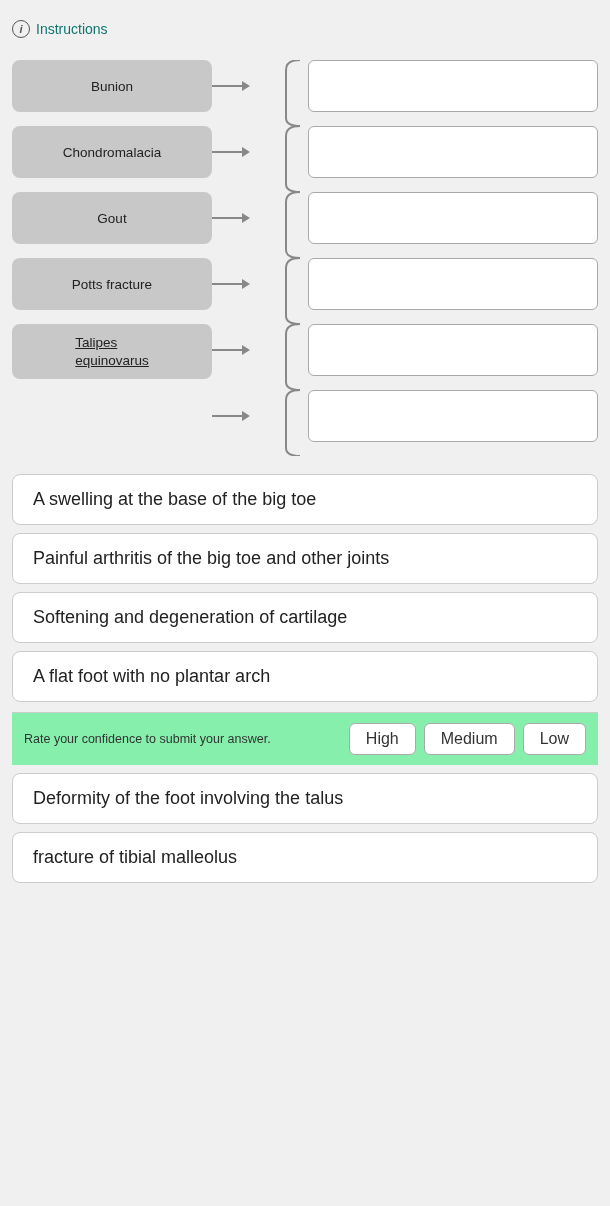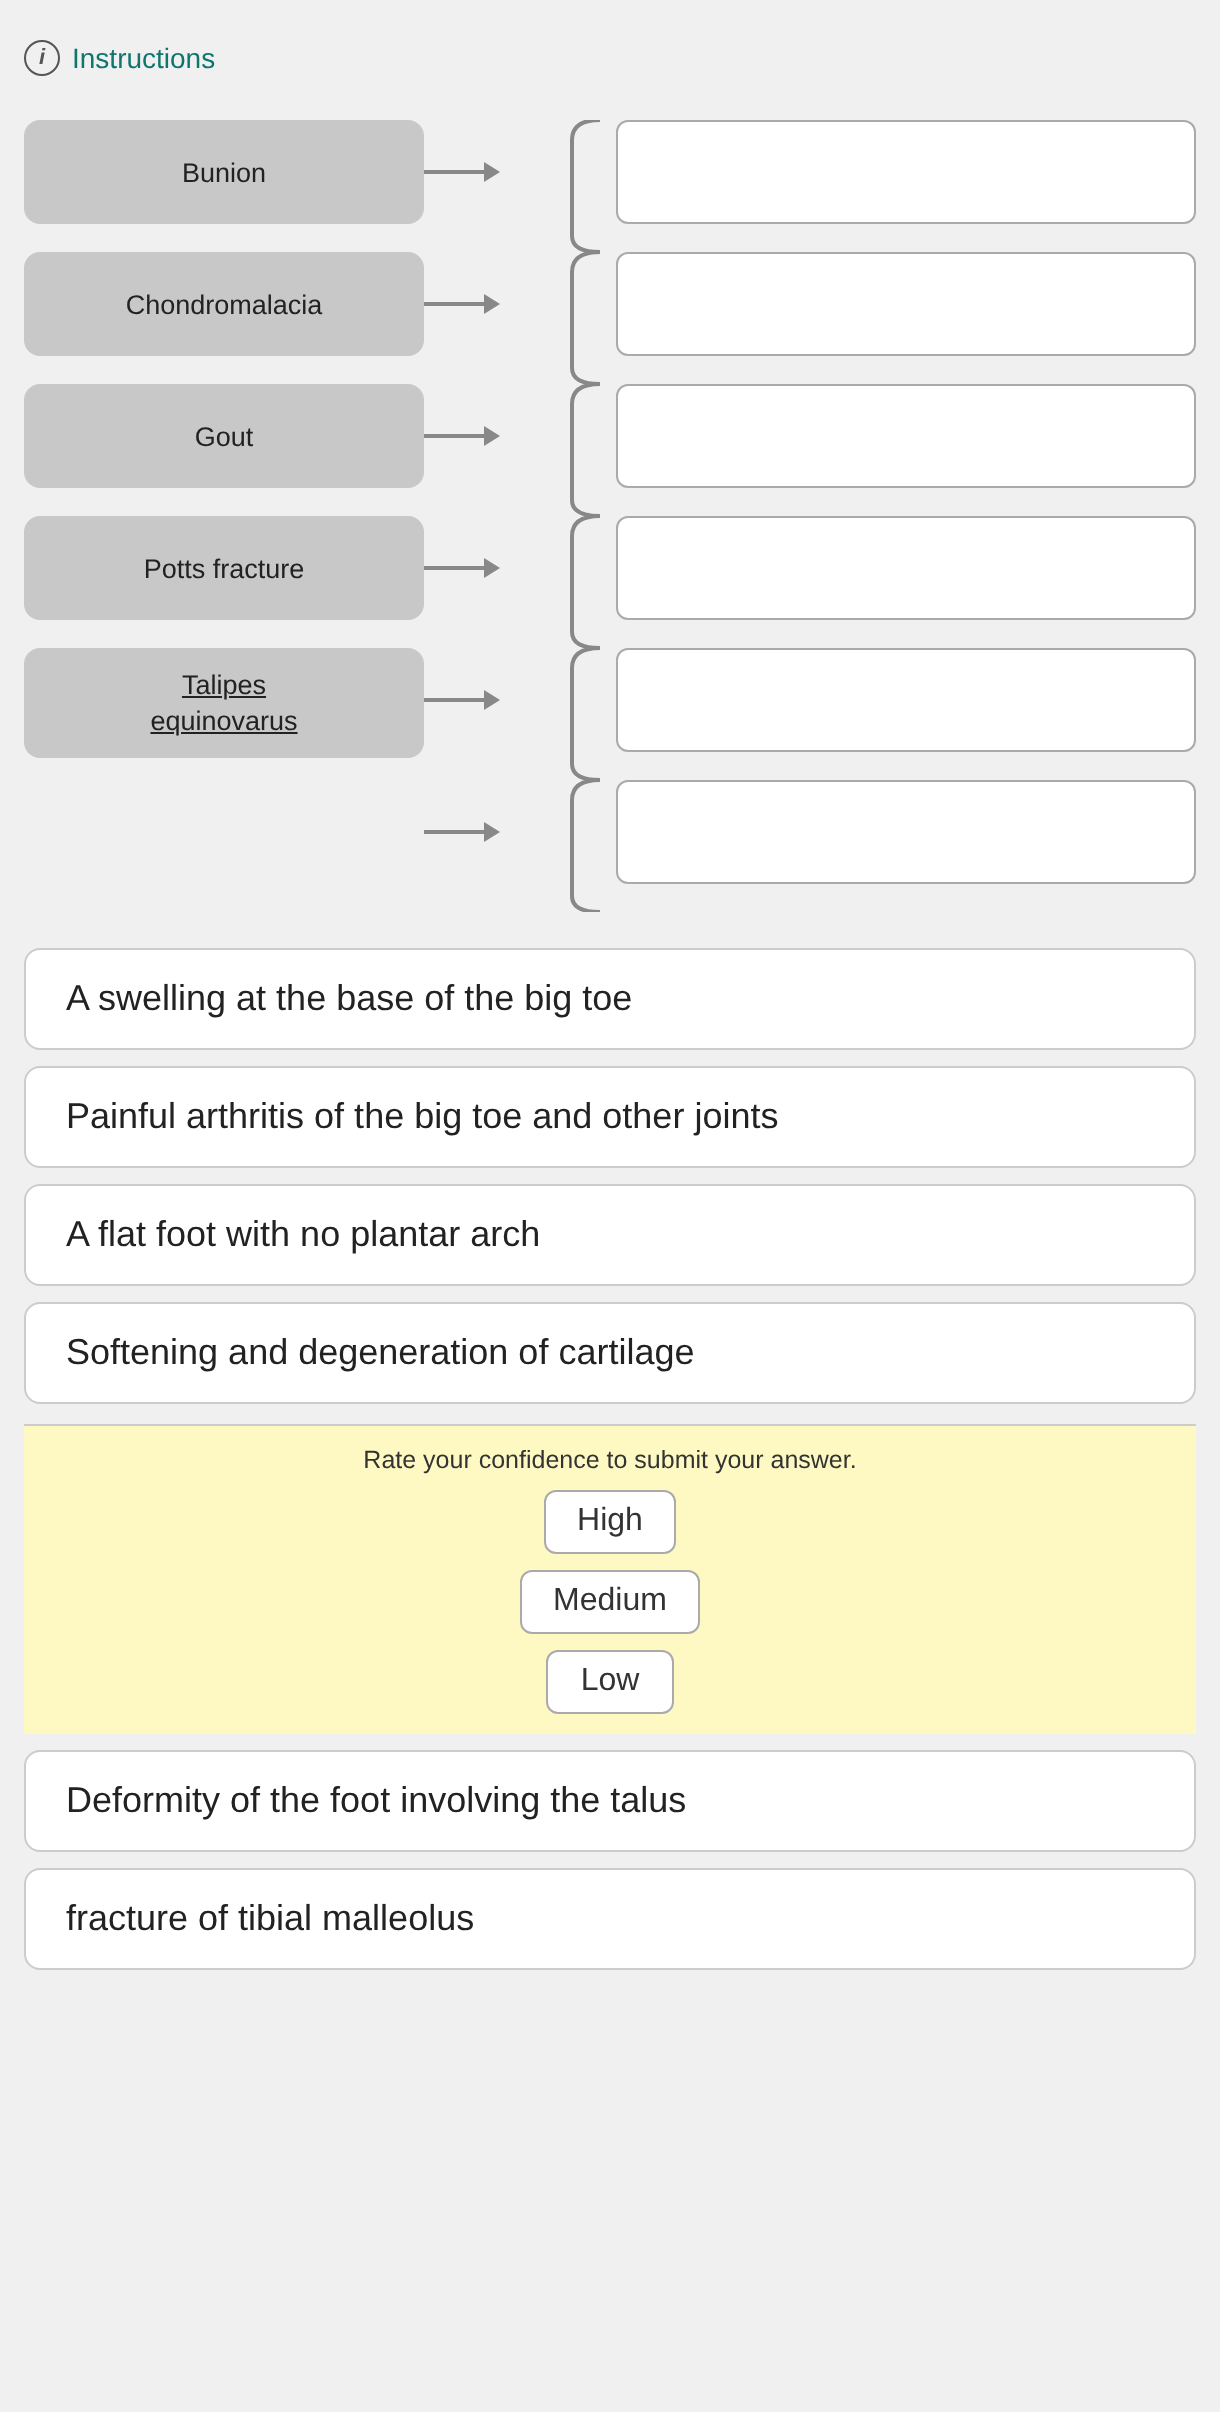--- a/index.html
+++ b/index.html
@@ -56,21 +56,21 @@
       gap: 0;
       width: 200px;
       flex-shrink: 0;
     }
     .term-box {
       background: #c8c8c8;
       border-radius: 8px;
       padding: 10px 14px;
       font-size: 13.5px;
       color: #222;
-      text-align: center;
+      text-align: left;
       min-height: 52px;
       display: flex;
       align-items: center;
       justify-content: center;
       margin-bottom: 14px;
     }
     .right-boxes {
       display: flex;
       flex-direction: column;
       flex: 1;
@@ -102,27 +102,26 @@
       color: #222;
       margin-bottom: 8px;
       cursor: pointer;
       text-align: left;
     }
 
     
     .confidence-bar {
       display: flex;
       align-items: center;
-      background: #fef9c3;
+      background: #86efac;
       border-top: 1px solid #ccc;
       padding: 10px 12px;
       gap: 8px;
       position: relative;
       z-index: 10;
-      flex-direction: column;
     }
     .confidence-text {
       font-size: 12.5px;
       color: #333;
       flex: 1;
     }
     .confidence-btn {
       border: 1.5px solid #aaa;
       border-radius: 6px;
       background: #fff;
@@ -242,22 +241,22 @@
       <div class="right-drop-box"></div>
       <div class="right-drop-box"></div>
       <div class="right-drop-box"></div>
       <div class="right-drop-box"></div>
     </div>
   </div>
 
   <div class="answers-section">
     <div class="answer-choice">A swelling at the base of the big toe</div>
     <div class="answer-choice">Painful arthritis of the big toe and other joints</div>
+    <div class="answer-choice">Softening and degeneration of cartilage</div>
     <div class="answer-choice">A flat foot with no plantar arch</div>
-    <div class="answer-choice">Softening and degeneration of cartilage</div>
   </div>
 
   <div class="confidence-bar">
     <span class="confidence-text">Rate your confidence to submit your answer.</span>
     <button class="confidence-btn">High</button>
     <button class="confidence-btn">Medium</button>
     <button class="confidence-btn">Low</button>
   </div>
 
   <div class="answers-section" style="margin-top:8px;">

